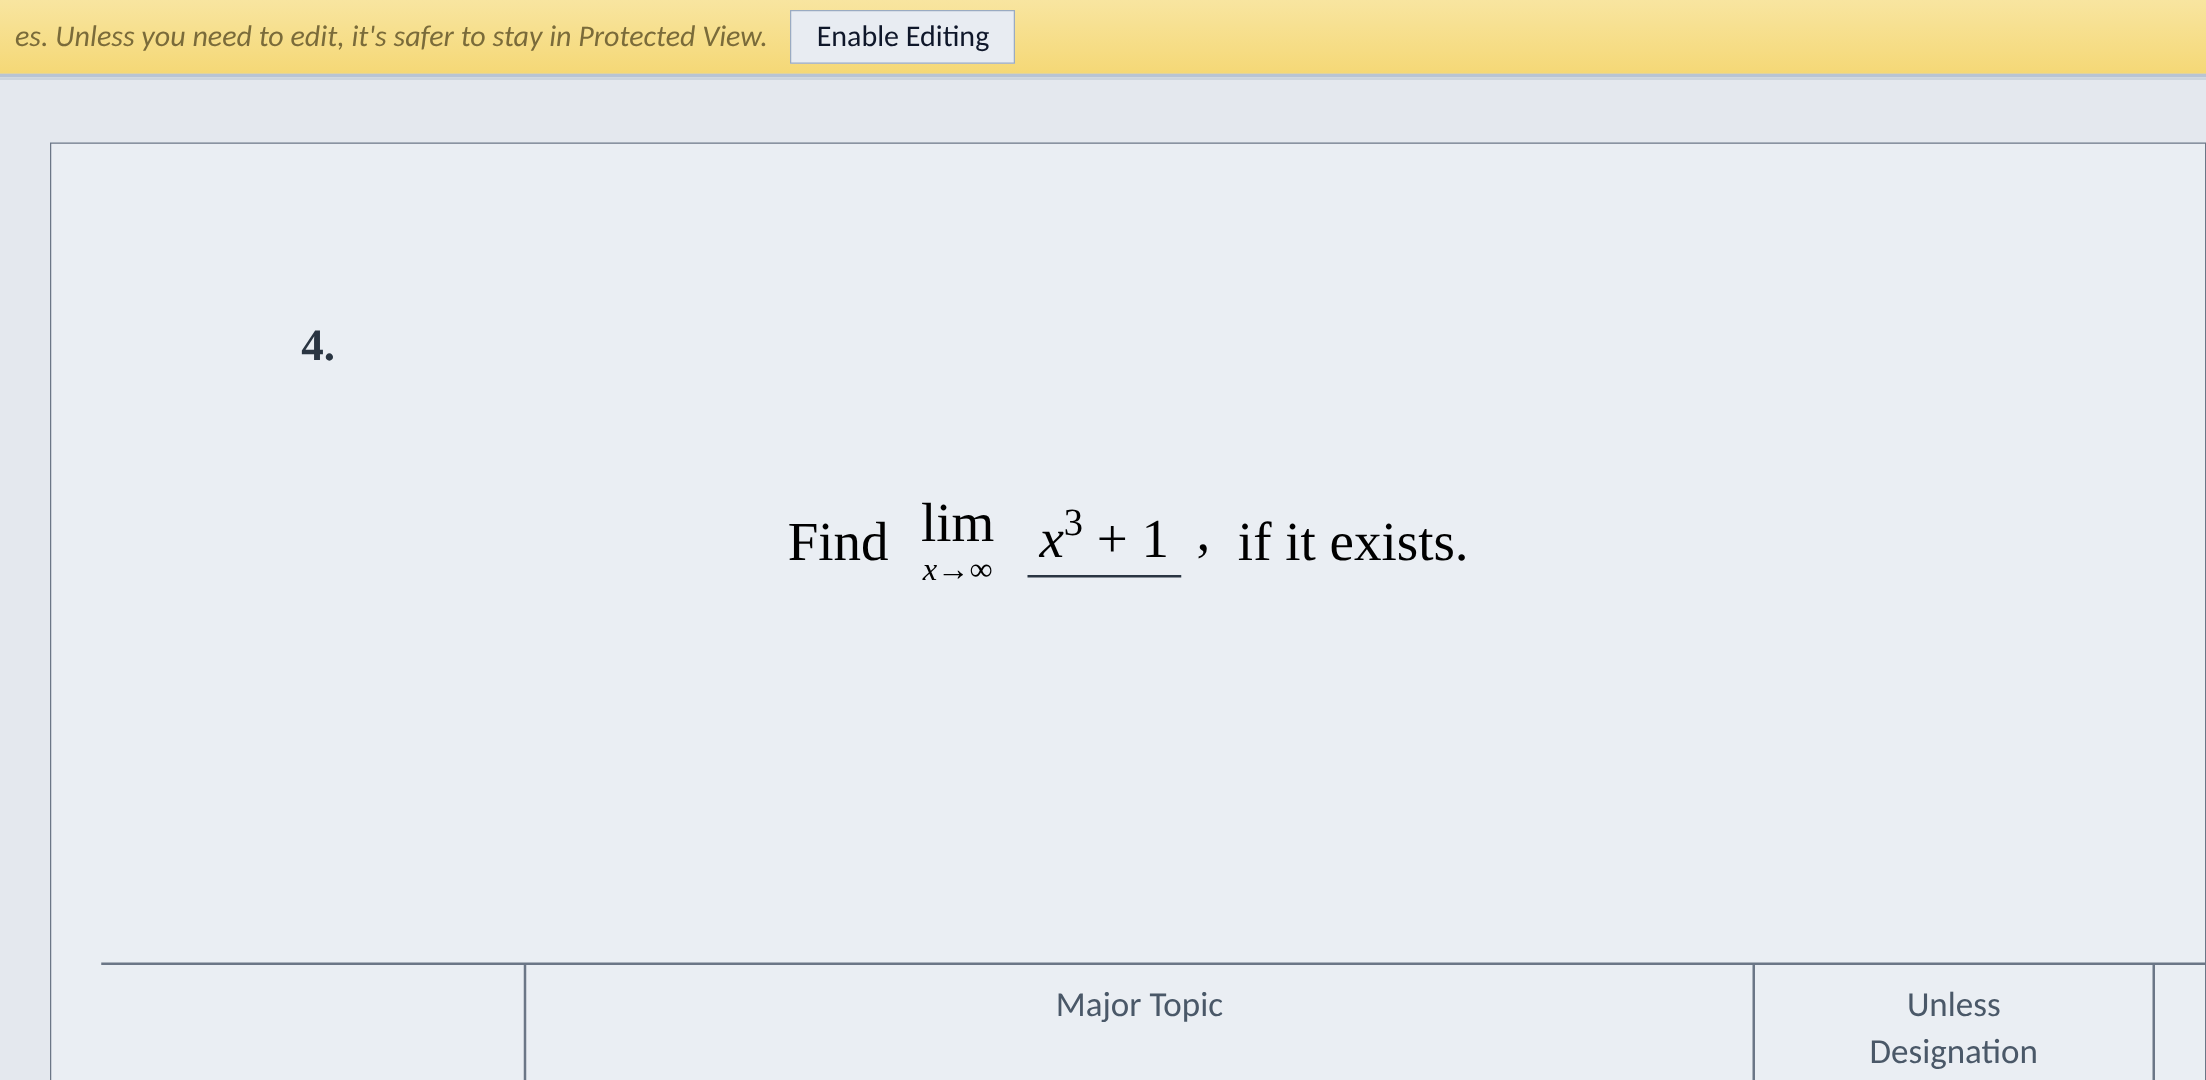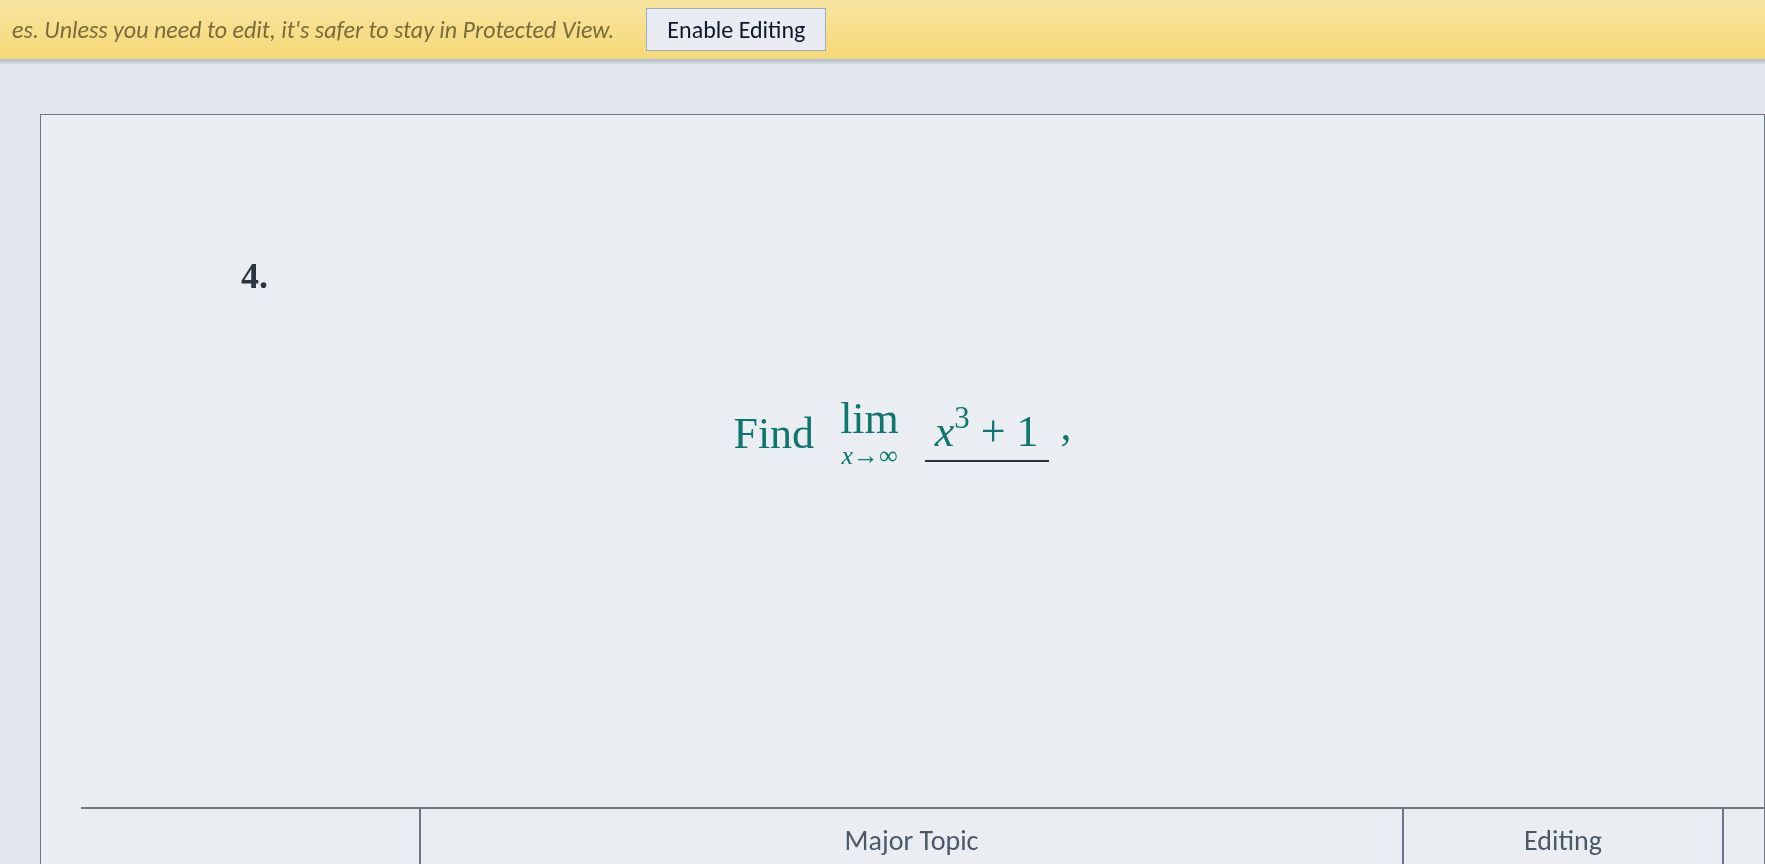--- a/index.html
+++ b/index.html
@@ -13,21 +13,21 @@
       width: 1765px;
       height: 864px;
       overflow: hidden;
     }
     .protected-view-bar {
       background: linear-gradient(to bottom, #f8e5a0, #f5d876);
       border-bottom: 3px solid #b8c4d4;
       padding: 8px 12px;
       display: flex;
       align-items: center;
-      gap: 32px;
+      gap: 18px;
       font-size: 24px;
       color: #7a6b3a;
       font-style: italic;
     }
     .enable-editing-btn {
       background: #e8ecf2;
       border: 1px solid #9aabc2;
       padding: 6px 20px;
       font-size: 24px;
       color: #0f172a;
@@ -57,21 +57,21 @@
       margin-top: 120px;
       font-family: "Times New Roman", serif;
     }
     .math-expression {
       display: flex;
       align-items: center;
       justify-content: center;
       margin-top: 100px;
       font-family: "Times New Roman", serif;
       font-size: 44px;
-      color: #0f766e;
+      color: #000000;
       gap: 18px;
     }
     .find-text {
       margin-right: 8px;
     }
     .limit-block {
       display: inline-flex;
       flex-direction: column;
       align-items: center;
       line-height: 1;
@@ -169,24 +169,26 @@
           <span class="italic-i">x</span><span>→∞</span>
         </span>
       </span>
       <span class="fraction">
         <span class="fraction-top">
           <span class="italic-i">x</span><span class="sup">3</span><span> + 1</span>
         </span>
         <span class="fraction-line"></span>
       </span>
       <span class="comma">,</span>
+      <span class="if-exists"> if it exists.</span>
     </div>
 
     <div class="bottom-table">
       <div class="table-cell cell-empty"></div>
       <div class="table-cell cell-major">Major Topic</div>
       <div class="table-cell cell-blooms">
-        <div>Editing</div>
+        <div>Unless</div>
+        <div>Designation</div>
       </div>
       <div class="table-cell cell-last"></div>
     </div>
   </div>
 </div>
 
 </body></html>

